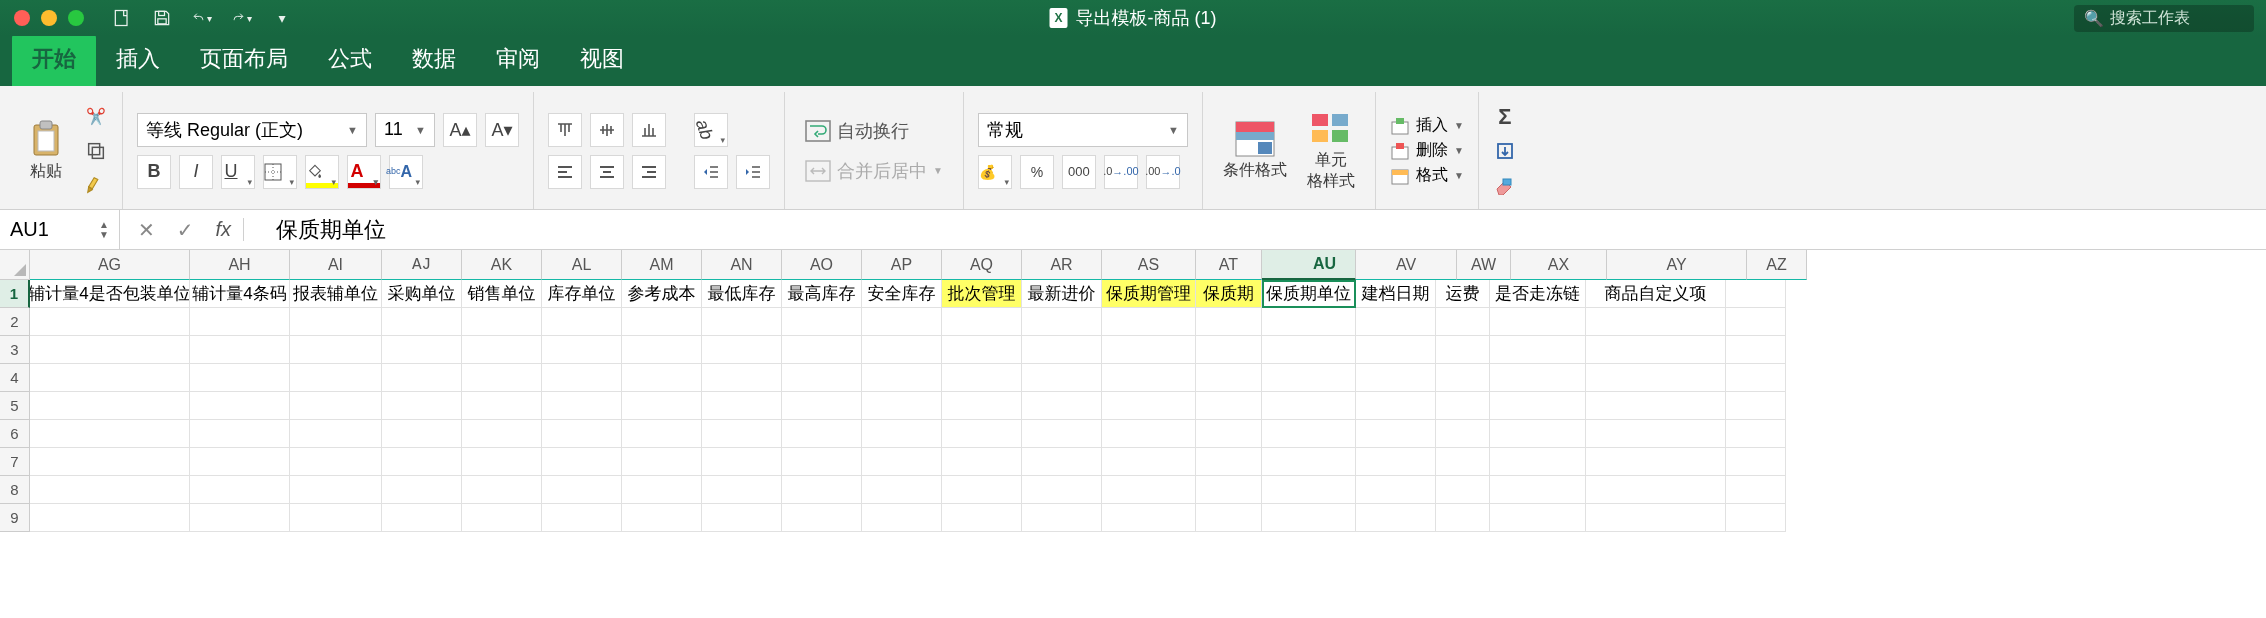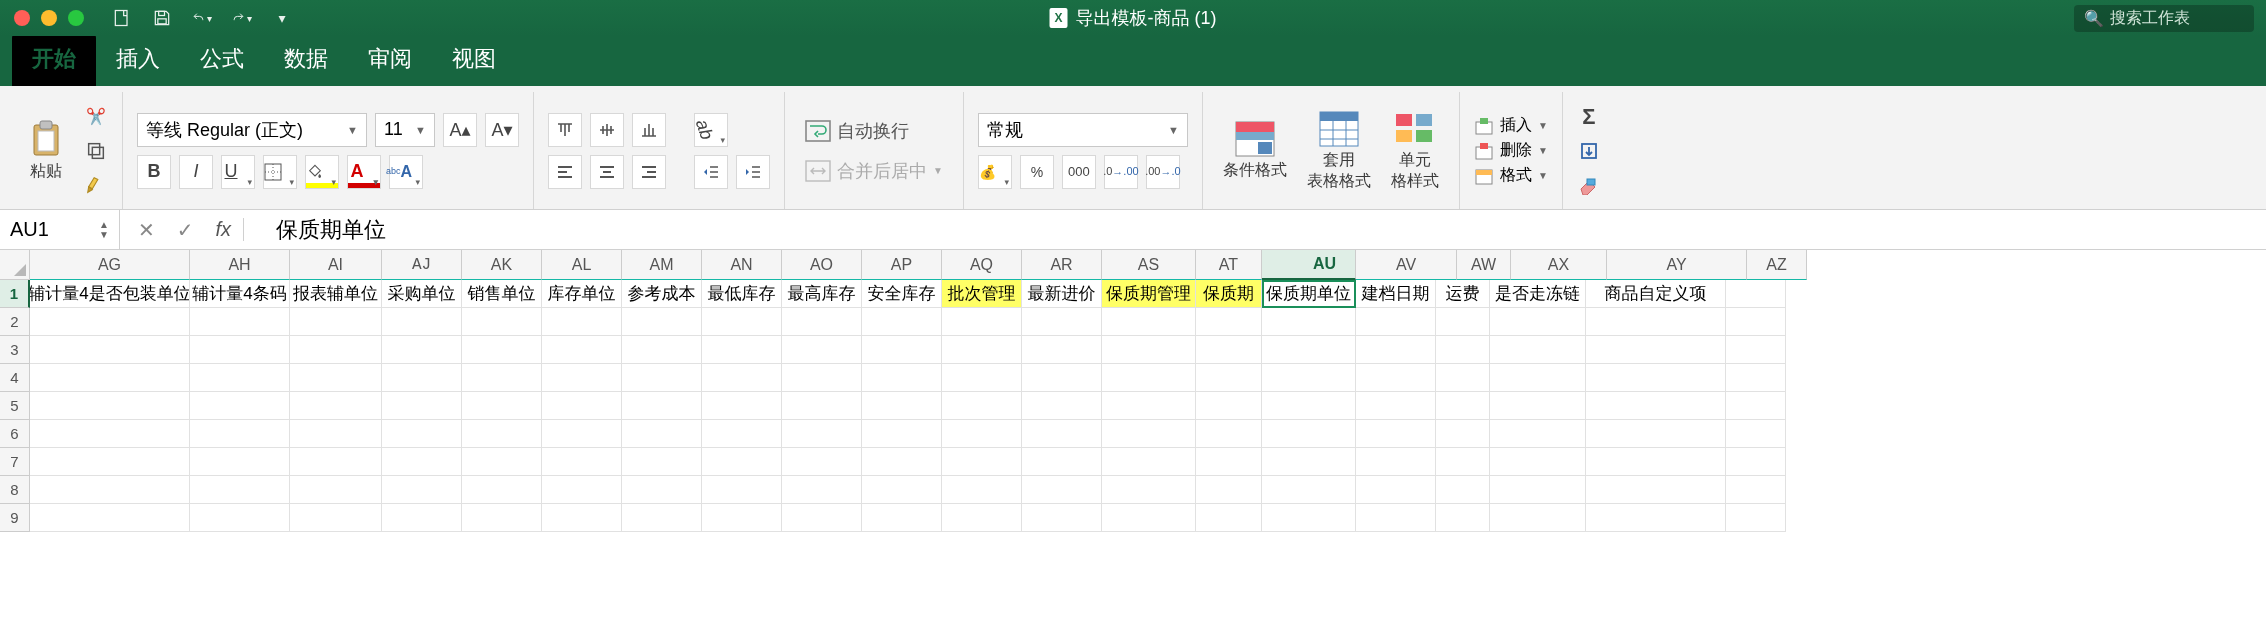--- a/index.html
+++ b/index.html
@@ -16,21 +16,21 @@
   .title-center { position:absolute; left:50%; transform:translateX(-50%); display:flex; align-items:center; gap:8px; font-size:18px; color:#fff; }
   .doc-icon { width:18px; height:20px; background:#fff; border-radius:2px; position:relative; }
   .doc-icon::after{ content:"X"; position:absolute; inset:0; display:flex; align-items:center; justify-content:center; color:#217346; font-size:12px; font-weight:bold;}
   .search-box { margin-left:auto; margin-right:12px; display:flex; align-items:center; gap:6px; background:rgba(0,0,0,.25); padding:4px 10px; border-radius:4px; color:#cfe3d7; font-size:16px; width:180px;}
   .search-box input { background:transparent; border:none; outline:none; color:#fff; font-size:16px; width:120px;}
   .search-box input::placeholder{ color:#cfe3d7;}
 
   
   .tabrow { height: 50px; background:#176640; display:flex; align-items:flex-end; padding-left:12px; }
   .tab { padding:10px 20px 12px; color:#fff; font-size:22px; cursor:pointer; }
-  .tab.active { background:#000000; color:#176640; border-radius:4px 4px 0 0; font-weight:600;}
+  .tab.active { background:#22c55e; color:#176640; border-radius:4px 4px 0 0; font-weight:600;}
 
   
   .ribbon { height: 124px; background:#f3f3f3; border-bottom:1px solid #d0d0d0; display:flex; align-items:stretch; padding:6px 8px 0; gap:0; }
   .group { border-right:1px solid #d6d6d6; padding:0 14px; display:flex; flex-direction:column; justify-content:center; gap:8px; }
   .group:last-child{border-right:none;}
   .row { display:flex; align-items:center; gap:8px; }
   .bigbtn { display:flex; flex-direction:column; align-items:center; gap:2px; font-size:16px; color:#3b3b3b; cursor:pointer; padding:2px 4px;}
   .clipboard-icon { width:40px; height:40px; }
   .smicon { width:24px; height:24px; display:flex; align-items:center; justify-content:center; cursor:pointer;}
   .combo { height:34px; background:#fff; border:1px solid #c8c8c8; display:flex; align-items:center; padding:0 8px; font-size:18px; cursor:pointer;}
@@ -120,20 +120,21 @@
   </div>
   <div class="search-box">
     <span>🔍</span>
     <input placeholder="搜索工作表" style="">
   </div>
 </div>
 
 <div class="tabrow" id="tabrow">
     <div class="tab active">开始</div>
     <div class="tab">插入</div>
+    <div class="tab">页面布局</div>
     <div class="tab">公式</div>
     <div class="tab">数据</div>
     <div class="tab">审阅</div>
     <div class="tab">视图</div>
   </div>
 
 <div class="ribbon">
   <div class="group">
     <div class="row">
       <div class="bigbtn">
@@ -301,29 +302,20 @@
   <div class="group">
     <div class="row">
       <div class="cellstyle">
         <svg class="icn" viewBox="0 0 42 38">
             <rect x="2" y="2" width="38" height="34" fill="#fff" stroke="#888"></rect>
             <rect x="2" y="2" width="38" height="10" fill="#e56"></rect>
             <rect x="2" y="12" width="38" height="8" fill="#7ac"></rect>
             <rect x="24" y="22" width="14" height="12" fill="#58b"></rect>
           </svg>
         <span>条件格式</span>
-      </div>
-      <div class="cellstyle">
-        <svg class="icn" viewBox="0 0 42 38">
-            <rect x="2" y="2" width="38" height="34" fill="#fff" stroke="#58b"></rect>
-            <rect x="2" y="2" width="38" height="9" fill="#58b"></rect>
-            <path d="M2 20h38M2 29h38M15 11v25M28 11v25" stroke="#58b"></path>
-          </svg>
-        <span style="white-space:pre;text-align:center;">套用
-表格格式</span>
       </div>
       <div class="cellstyle">
         <svg class="icn" viewBox="0 0 42 38">
             <rect x="2" y="4" width="16" height="12" fill="#e56"></rect>
             <rect x="22" y="4" width="16" height="12" fill="#7ac"></rect>
             <rect x="2" y="20" width="16" height="12" fill="#fb5"></rect>
             <rect x="22" y="20" width="16" height="12" fill="#6b6"></rect>
           </svg>
         <span style="white-space:pre;text-align:center;">单元
 格样式</span>

